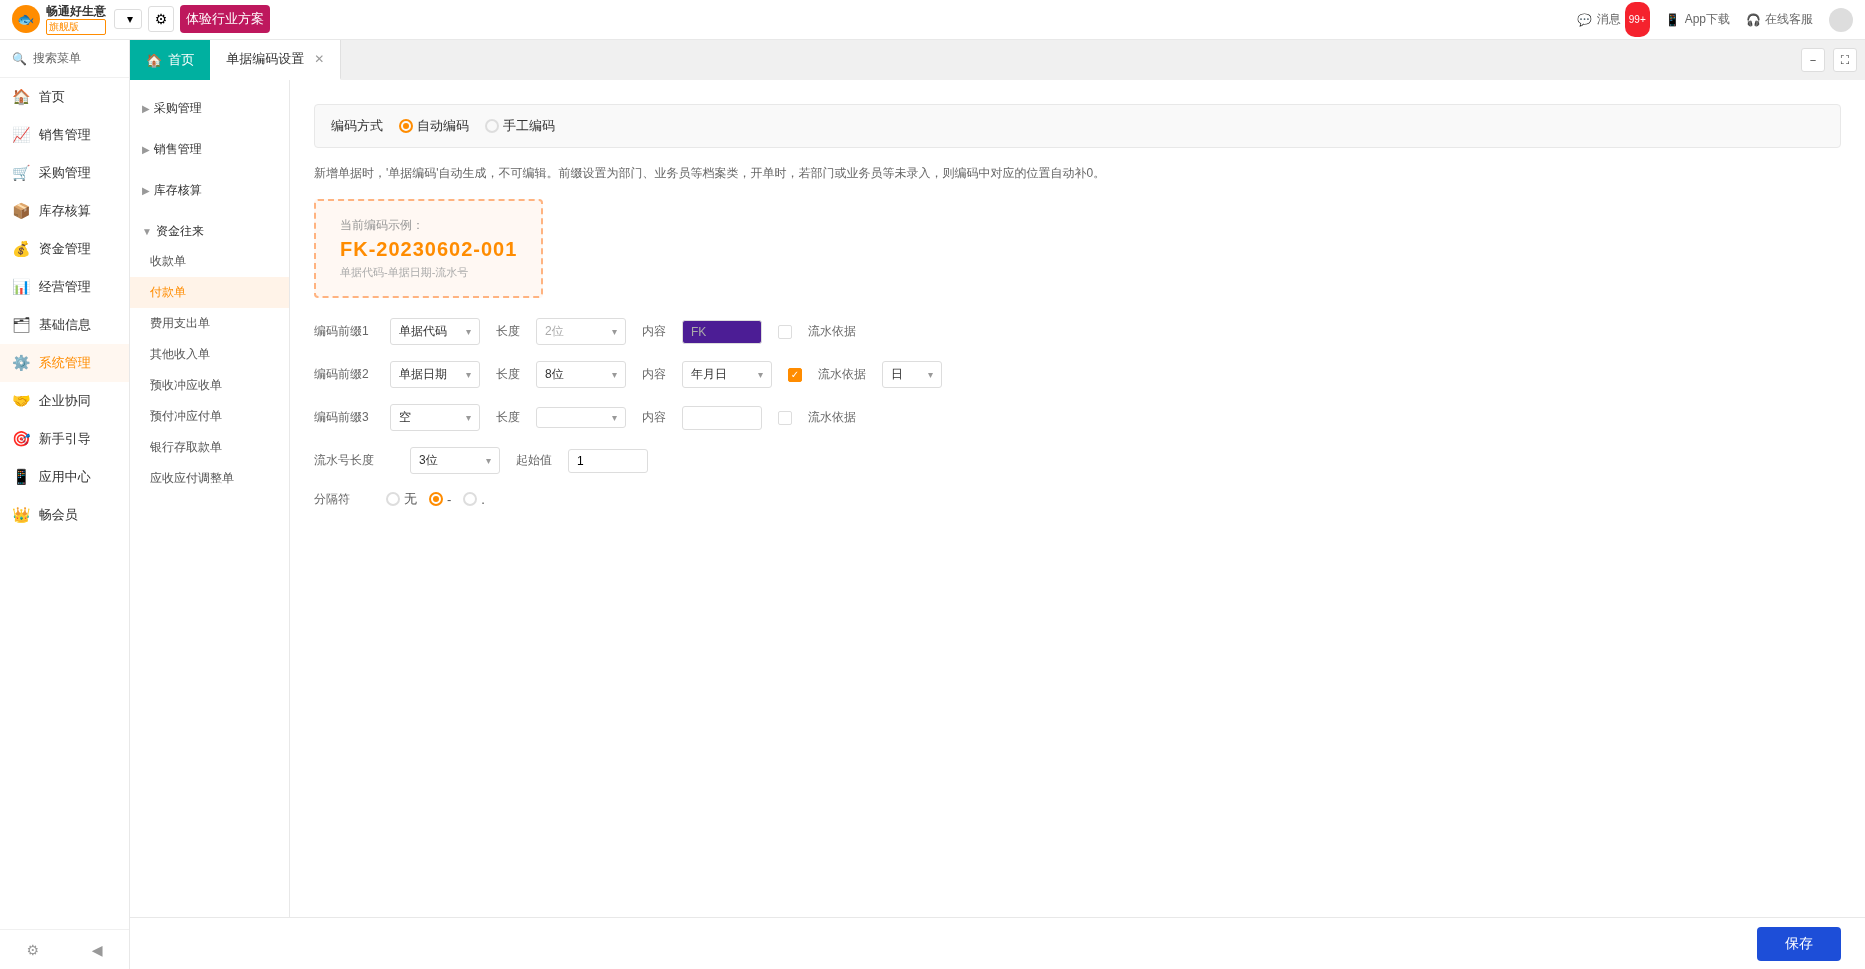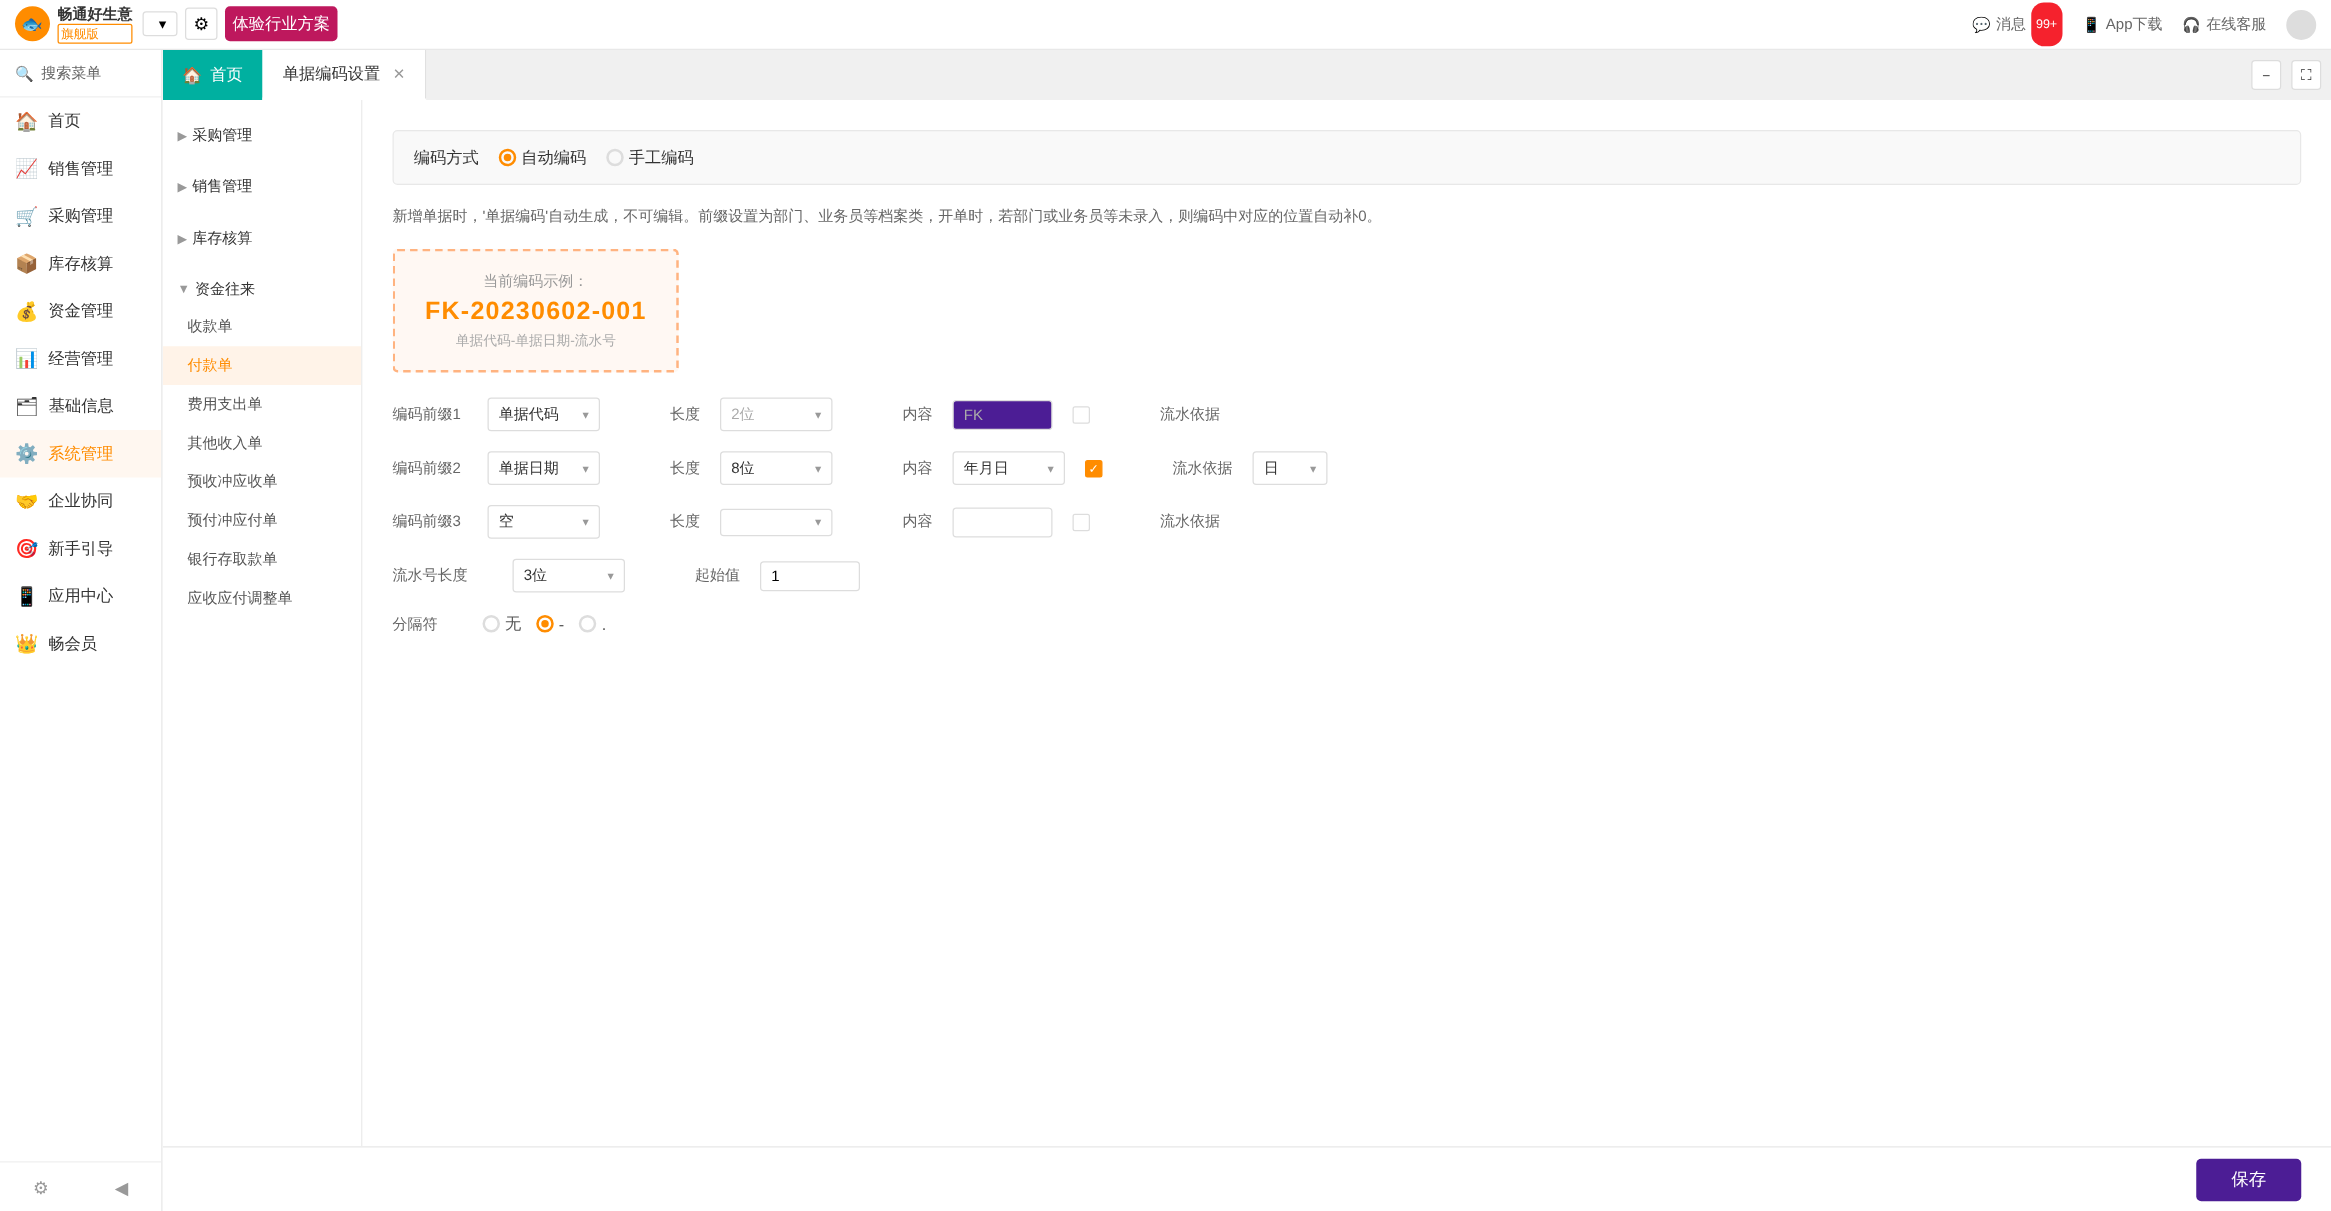--- a/index.html
+++ b/index.html
@@ -197,21 +197,21 @@
     }
 
     
     .code-preview {
       border: 2px dashed #ffb380;
       border-radius: 4px;
       background: #fff8f3;
       padding: 16px 24px;
       display: inline-block;
       margin-bottom: 20px;
-      text-align: center;
+      text-align: left;
     }
     .code-preview-label { font-size: 12px; color: #999; margin-bottom: 4px; }
     .code-preview-value { font-size: 20px; font-weight: 600; color: #ff8c00; letter-spacing: 1px; }
     .code-preview-desc { font-size: 11px; color: #aaa; margin-top: 4px; }
 
     
     .checkbox-row { display: flex; align-items: center; gap: 6px; margin-bottom: 16px; font-size: 13px; color: #555; }
     .checkbox-box {
       width: 14px; height: 14px;
       border: 1px solid #ddd;
@@ -244,21 +244,21 @@
     }
     .form-input {
       border: 1px solid #ddd;
       border-radius: 3px;
       padding: 4px 8px;
       font-size: 12px;
       width: 80px;
       background: #fff;
     }
     .form-input.disabled { background: #4c1d95; color: #aaa; }
-    .form-text { font-size: 12px; color: #666; margin-left: 40px; }
+    .form-text { font-size: 12px; color: #666; }
 
     
     .separator-row {
       display: flex;
       align-items: center;
       gap: 12px;
       margin-top: 8px;
       font-size: 13px;
       color: #555;
     }
@@ -271,21 +271,21 @@
       right: 0;
       height: 52px;
       background: #fff;
       border-top: 1px solid #e8e8e8;
       display: flex;
       align-items: center;
       justify-content: flex-end;
       padding: 0 24px;
     }
     .save-btn {
-      background: #4c1d95;
+      background: #1d4ed8;
       color: white;
       border: none;
       border-radius: 4px;
       padding: 8px 28px;
       font-size: 14px;
       cursor: pointer;
     }
 
     
     .select-arrow { font-size: 10px; color: #999; }

